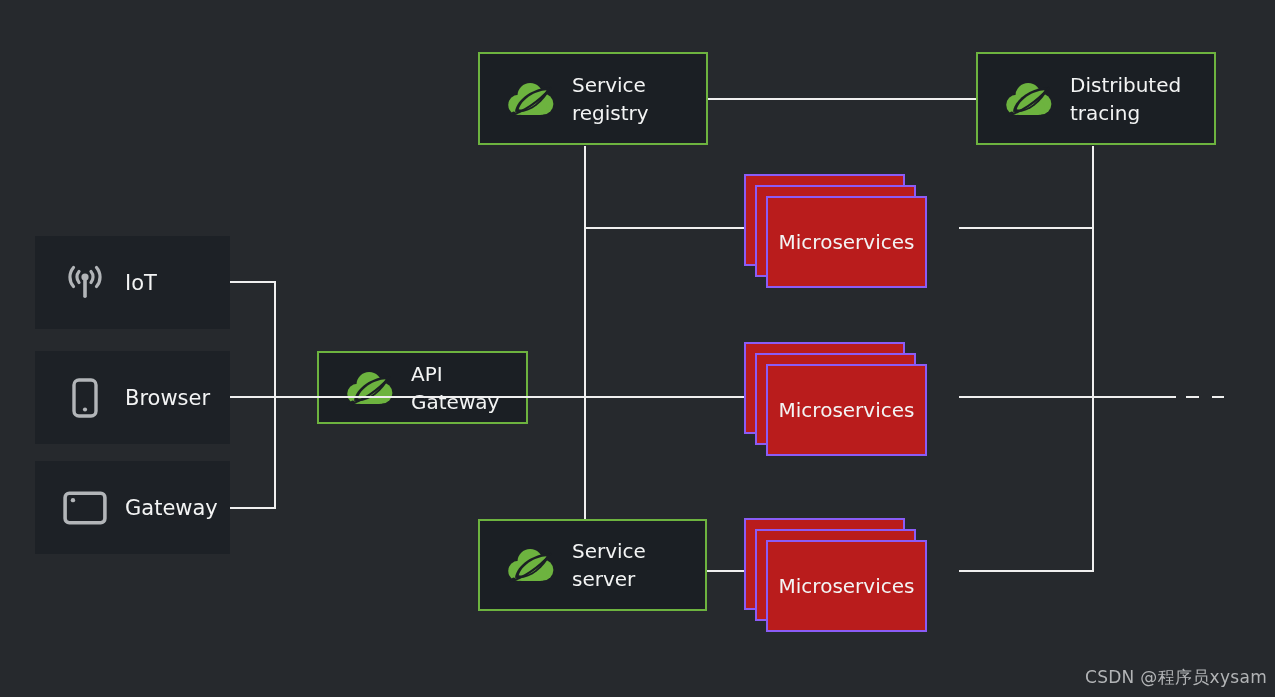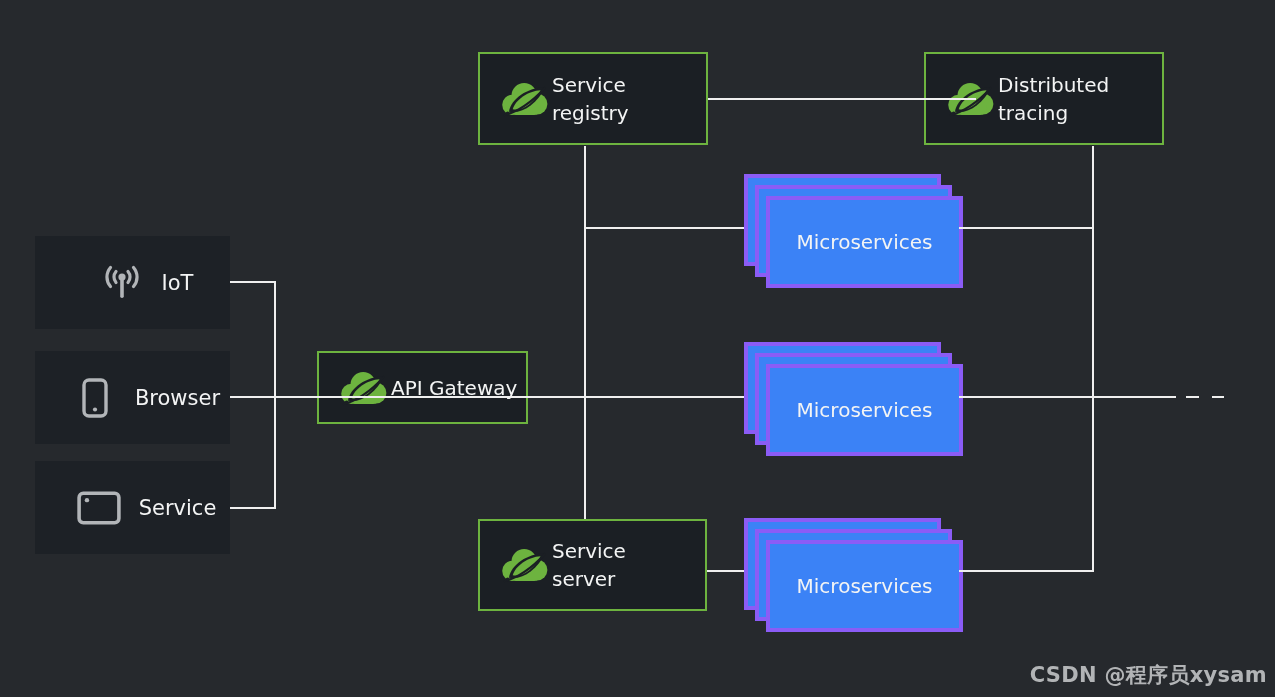--- a/index.html
+++ b/index.html
@@ -6,59 +6,59 @@
   .canvas{
     position:relative;width:1275px;height:697px;overflow:hidden;
     background:#26292d;
     font-family:"DejaVu Sans","Liberation Sans",sans-serif;
     color:#f3f4f4;
   }
   
   .box{position:absolute;box-sizing:border-box;display:flex;align-items:center;}
   .spring-node{
     background:#1b1f24;border:2px solid #6db33f;
-    padding-left:18px;gap:0;z-index:1;
+    padding-left:24px;gap:14px;z-index:1;
   }
   .spring-node .node-label{
     font-size:20px;line-height:28px;font-weight:500;width:130px;color:#f3f4f4;
   }
   .spring-logo{width:54px;height:42px;flex:0 0 auto;}
   .client-node{
-    background:#1d2126;padding-left:28px;gap:18px;z-index:1;justify-content:center;
+    background:#1d2126;padding-left:28px;gap:18px;z-index:1;
   }
   .client-node .client-label{font-size:21px;font-weight:500;color:#f3f4f4;}
   .client-icon{width:44px;height:40px;flex:0 0 auto;}
   
   .pos-service-registry{left:478px;top:52px;width:230px;height:93px;}
-  .pos-distributed-tracing{left:924px;top:52px;width:240px;height:93px;}
+  .pos-distributed-tracing{left:976px;top:52px;width:240px;height:93px;}
   .pos-api-gateway{left:317px;top:351px;width:211px;height:73px;}
   .pos-config-server{left:478px;top:519px;width:229px;height:92px;}
   .pos-iot{left:35px;top:236px;width:195px;height:93px;}
   .pos-mobile{left:35px;top:351px;width:195px;height:93px;}
   .pos-browser{left:35px;top:461px;width:195px;height:93px;}
   
   .stack{position:absolute;width:193px;height:92px;z-index:1;}
   .stack .layer{
-    position:absolute;width:197px;height:92px;box-sizing:border-box;
-    background:#3b82f6;border:4px solid #8b5cf6;
+    position:absolute;width:161px;height:92px;box-sizing:border-box;
+    background:#b91c1c;border:2px solid #8b5cf6;
   }
   .stack .layer.l0{left:-22px;top:-22px;}
   .stack .layer.l1{left:-11px;top:-11px;}
   .stack .layer.l2{left:0;top:0;display:flex;align-items:center;justify-content:center;}
   .stack .stack-label{font-size:20px;font-weight:500;color:#f3f4f4;}
   .pos-stack1{left:766px;top:196px;}
   .pos-stack2{left:766px;top:364px;}
   .pos-stack3{left:766px;top:540px;}
   
   .connectors{position:absolute;left:0;top:0;z-index:2;pointer-events:none;}
   .connectors line,.connectors polyline{stroke:#efefef;stroke-width:2;fill:none;}
   
   .watermark{
     position:absolute;right:8px;bottom:8px;z-index:3;
-    font-size:21px;color:#b2b4b6;letter-spacing:.3px;font-weight:bold;
+    font-size:17px;color:#b2b4b6;letter-spacing:.3px;
   }
   .defs-hidden{position:absolute;width:0;height:0;overflow:hidden;}
 </style>
 </head>
 <body>
 
 <svg class="defs-hidden" aria-hidden="true">
   <defs>
     <symbol id="sym-spring-cloud" viewBox="0 0 64 46">
       <g fill="#6db33f">
@@ -104,21 +104,21 @@
   <div class="box client-node pos-mobile">
     <svg class="client-icon">
         <use href="#sym-mobile"></use>
       </svg>
     <span class="client-label">Browser</span>
   </div>
   <div class="box client-node pos-browser">
     <svg class="client-icon">
         <use href="#sym-browser"></use>
       </svg>
-    <span class="client-label">Service</span>
+    <span class="client-label">Gateway</span>
   </div>
 
   <div class="box spring-node pos-service-registry">
     <svg class="spring-logo">
         <use href="#sym-spring-cloud"></use>
       </svg>
     <span class="node-label">Service registry</span>
   </div>
   <div class="box spring-node pos-distributed-tracing">
     <svg class="spring-logo">

